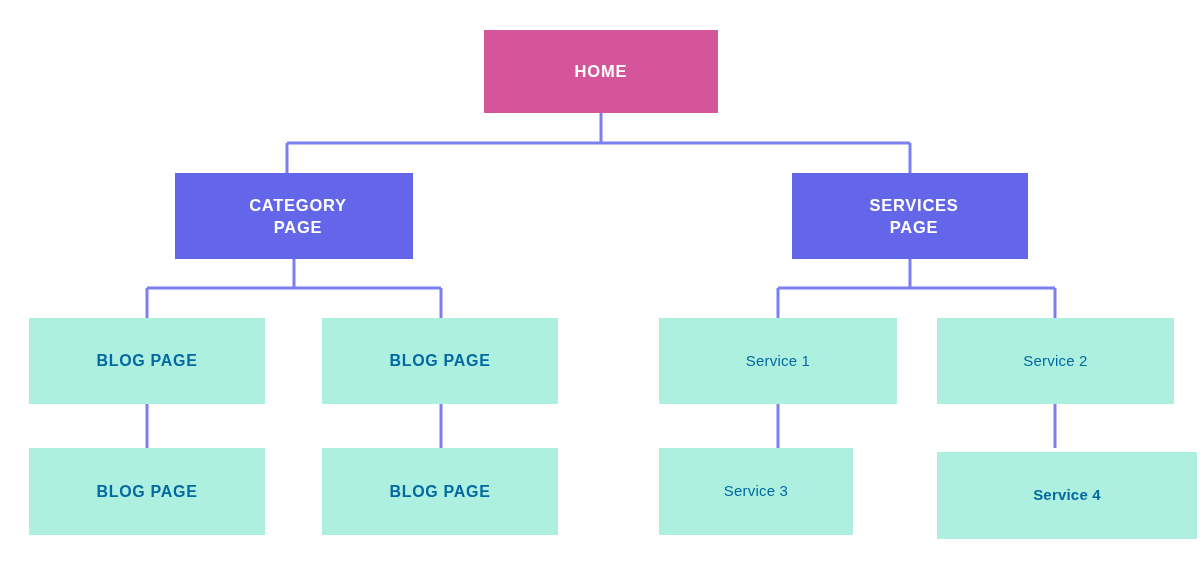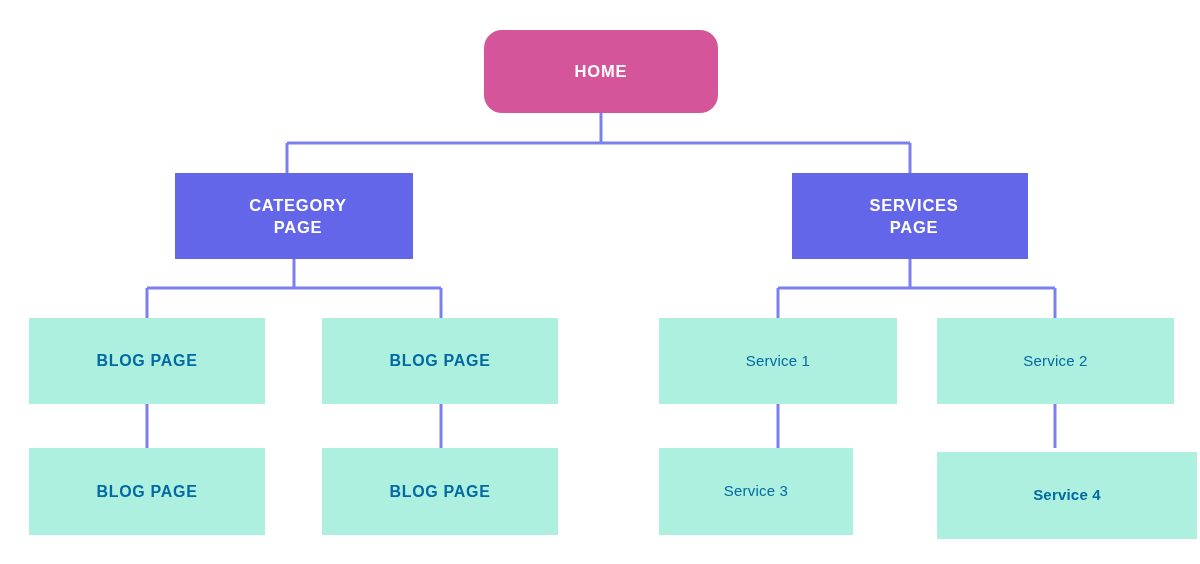--- a/index.html
+++ b/index.html
@@ -41,21 +41,20 @@
     display: block;
     white-space: pre-line;
   }
   
   .node.root {
     background: #d4559a;
     color: #ffffff;
     font-size: 16.5px;
     font-weight: 700;
     letter-spacing: 0.85px;
-    border-radius: 18px;
   }
   
   .node.section {
     background: #6366e8;
     color: #ffffff;
     font-size: 16.5px;
     font-weight: 700;
     letter-spacing: 0.75px;
     padding-left: 8px;
   }

